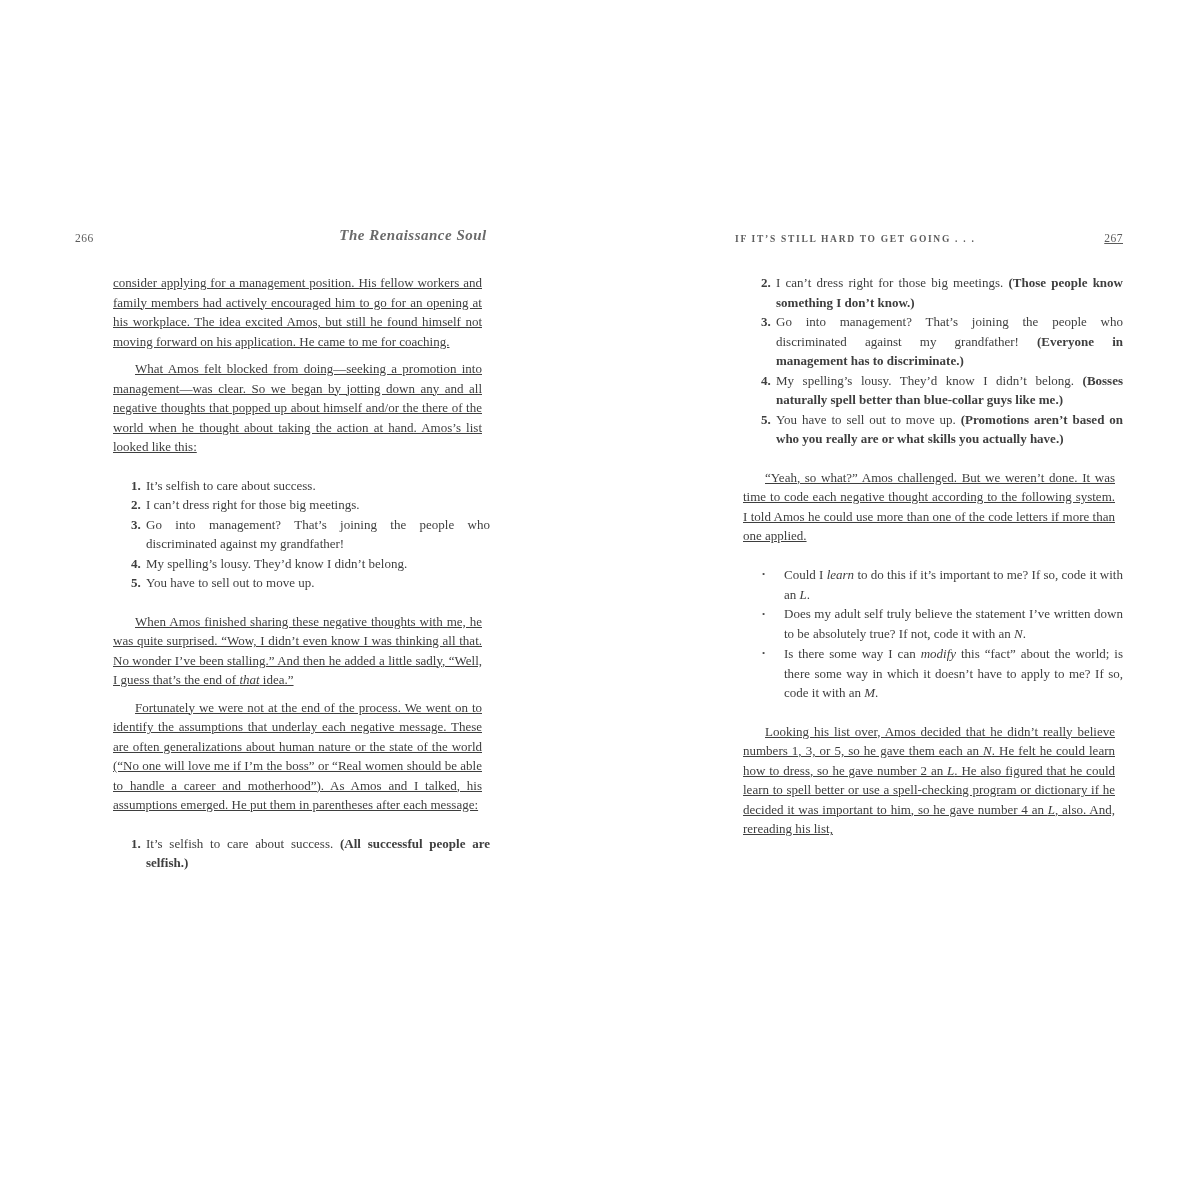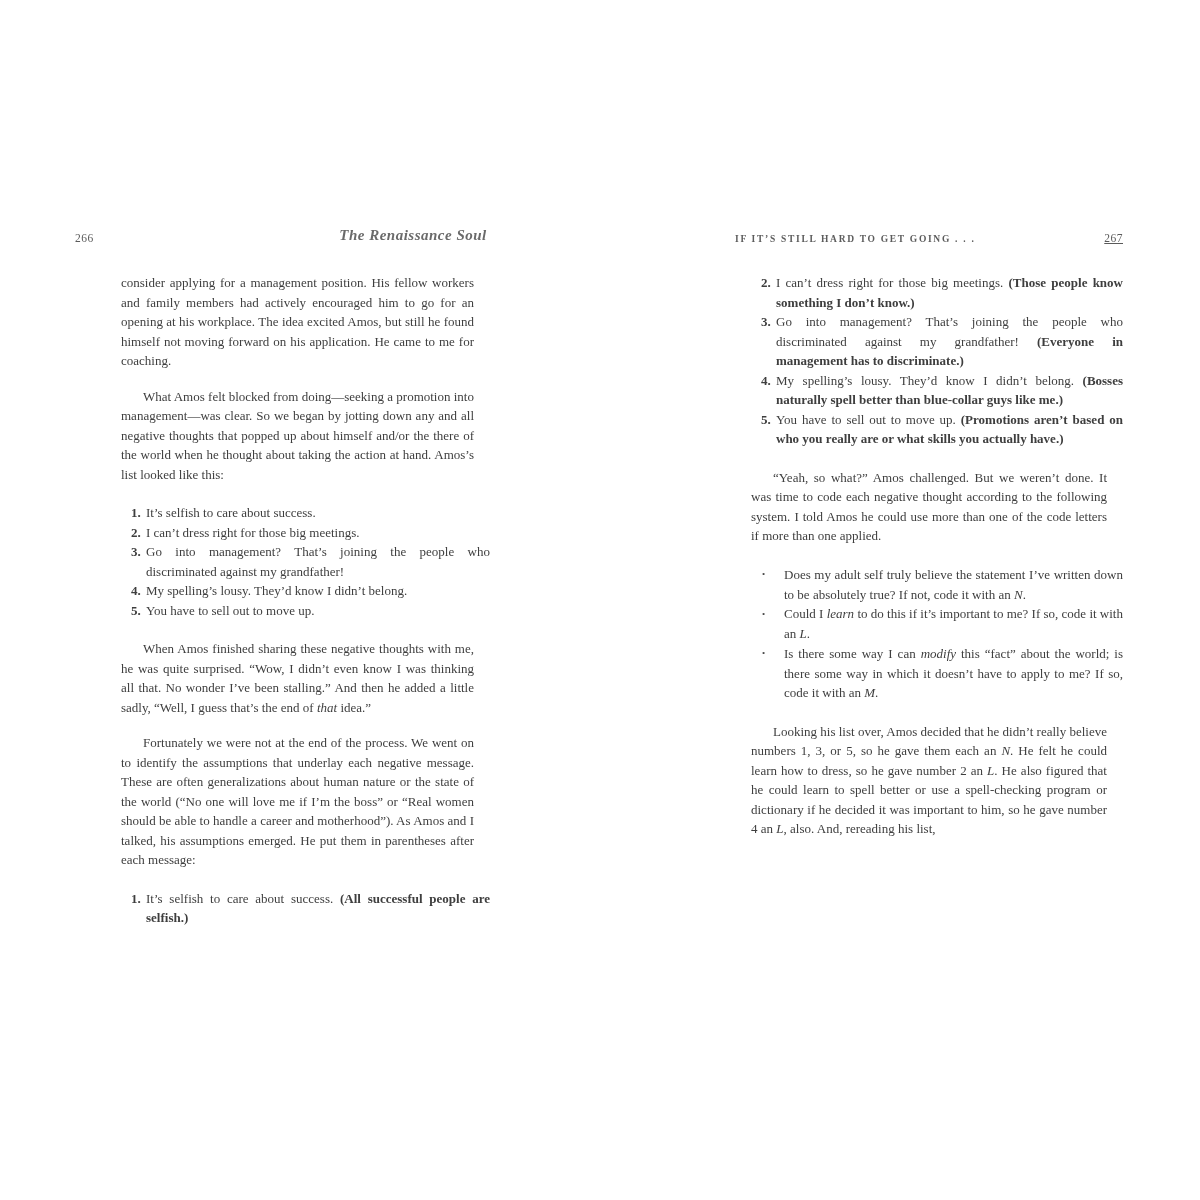--- a/index.html
+++ b/index.html
@@ -21,21 +21,21 @@
   }
   .running-head.caps{
     position:absolute;left:0;top:2px;
     font-size:9.5px;letter-spacing:1.7px;color:#5c5c5c;white-space:nowrap;
   }
   .body{
     margin-top:21px;font-size:13px;line-height:19.5px;text-align:justify;
   }
   .page-left .body{margin-left:30px;width:385px;}
   .page-right .body{margin-left:0;width:388px;}
-  .para{margin:16px;}
+  .para{margin:8px;text-decoration:underline;}
   .para.indent{text-indent:22px;}
   .num-list{margin:19px 0 19px 26px;}
   .body > .num-list:first-child{margin-top:12px;}
   .num-item{padding-left:15px;text-indent:-15px;}
   .num{display:inline-block;min-width:15px;text-indent:0;}
   .bullet-list{margin:19px 0 19px 27px;}
   .bullet-item{padding-left:22px;text-indent:-22px;}
   .bullet{display:inline-block;width:22px;text-indent:0;font-size:9px;vertical-align:1.5px;color:#4a4a4a;}
   .bold{font-weight:bold;}
   .italic{font-style:italic;}
@@ -75,21 +75,21 @@
     </div>
     <div class="body" id="right-body">
         <div class="num-list">
           <div class="num-item"><span class="num bold">2.</span><span>I can’t dress right for those big meetings. </span><span class="bold">(Those people know something I don’t know.)</span></div>
           <div class="num-item"><span class="num bold">3.</span><span>Go into management? That’s joining the people who discriminated against my grandfather! </span><span class="bold">(Everyone in management has to discriminate.)</span></div>
           <div class="num-item"><span class="num bold">4.</span><span>My spelling’s lousy. They’d know I didn’t belong. </span><span class="bold">(Bosses naturally spell better than blue-collar guys like me.)</span></div>
           <div class="num-item"><span class="num bold">5.</span><span>You have to sell out to move up. </span><span class="bold">(Promotions aren’t based on who you really are or what skills you actually have.)</span></div>
         </div>
         <p class="para indent"><span>“Yeah, so what?” Amos challenged. But we weren’t done. It was time to code each negative thought according to the following system. I told Amos he could use more than one of the code letters if more than one applied.</span></p>
         <div class="bullet-list">
+          <div class="bullet-item"><span class="bullet">•</span><span>Could I </span><span class="italic">learn</span><span> to do this if it’s important to me? If so, code it with an </span><span class="italic">L</span><span>.</span></div>
           <div class="bullet-item"><span class="bullet">•</span><span>Does my adult self truly believe the statement I’ve written down to be absolutely true? If not, code it with an </span><span class="italic">N</span><span>.</span></div>
-          <div class="bullet-item"><span class="bullet">•</span><span>Could I </span><span class="italic">learn</span><span> to do this if it’s important to me? If so, code it with an </span><span class="italic">L</span><span>.</span></div>
           <div class="bullet-item"><span class="bullet">•</span><span>Is there some way I can </span><span class="italic">modify</span><span> this “fact” about the world; is there some way in which it doesn’t have to apply to me? If so, code it with an </span><span class="italic">M</span><span>.</span></div>
         </div>
         <p class="para indent"><span>Looking his list over, Amos decided that he didn’t really believe numbers 1, 3, or 5, so he gave them each an </span><span class="italic">N</span><span>. He felt he could learn how to dress, so he gave number 2 an </span><span class="italic">L</span><span>. He also figured that he could learn to spell better or use a spell-checking program or dictionary if he decided it was important to him, so he gave number 4 an </span><span class="italic">L</span><span>, also. And, rereading his list,</span></p>
       </div>
   </div>
 
 </div>
 
 </body></html>

